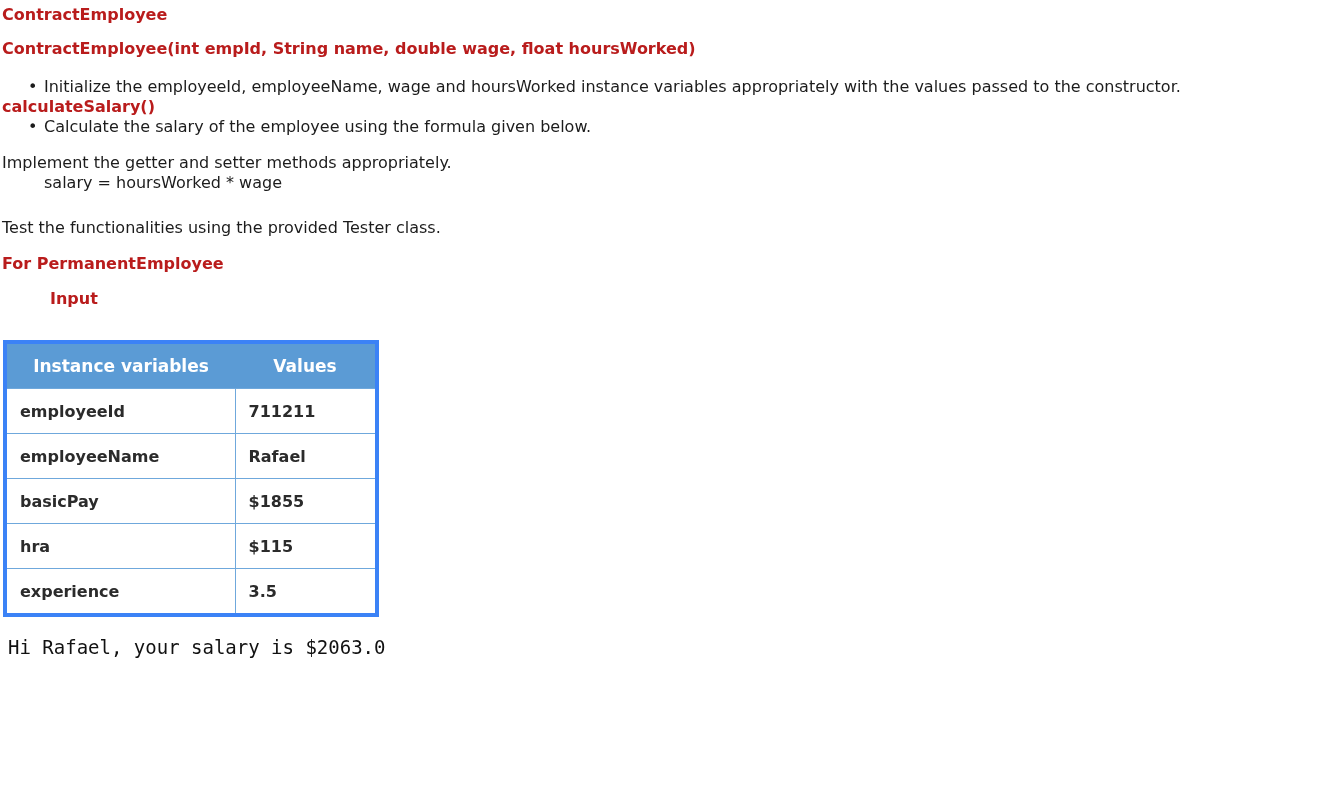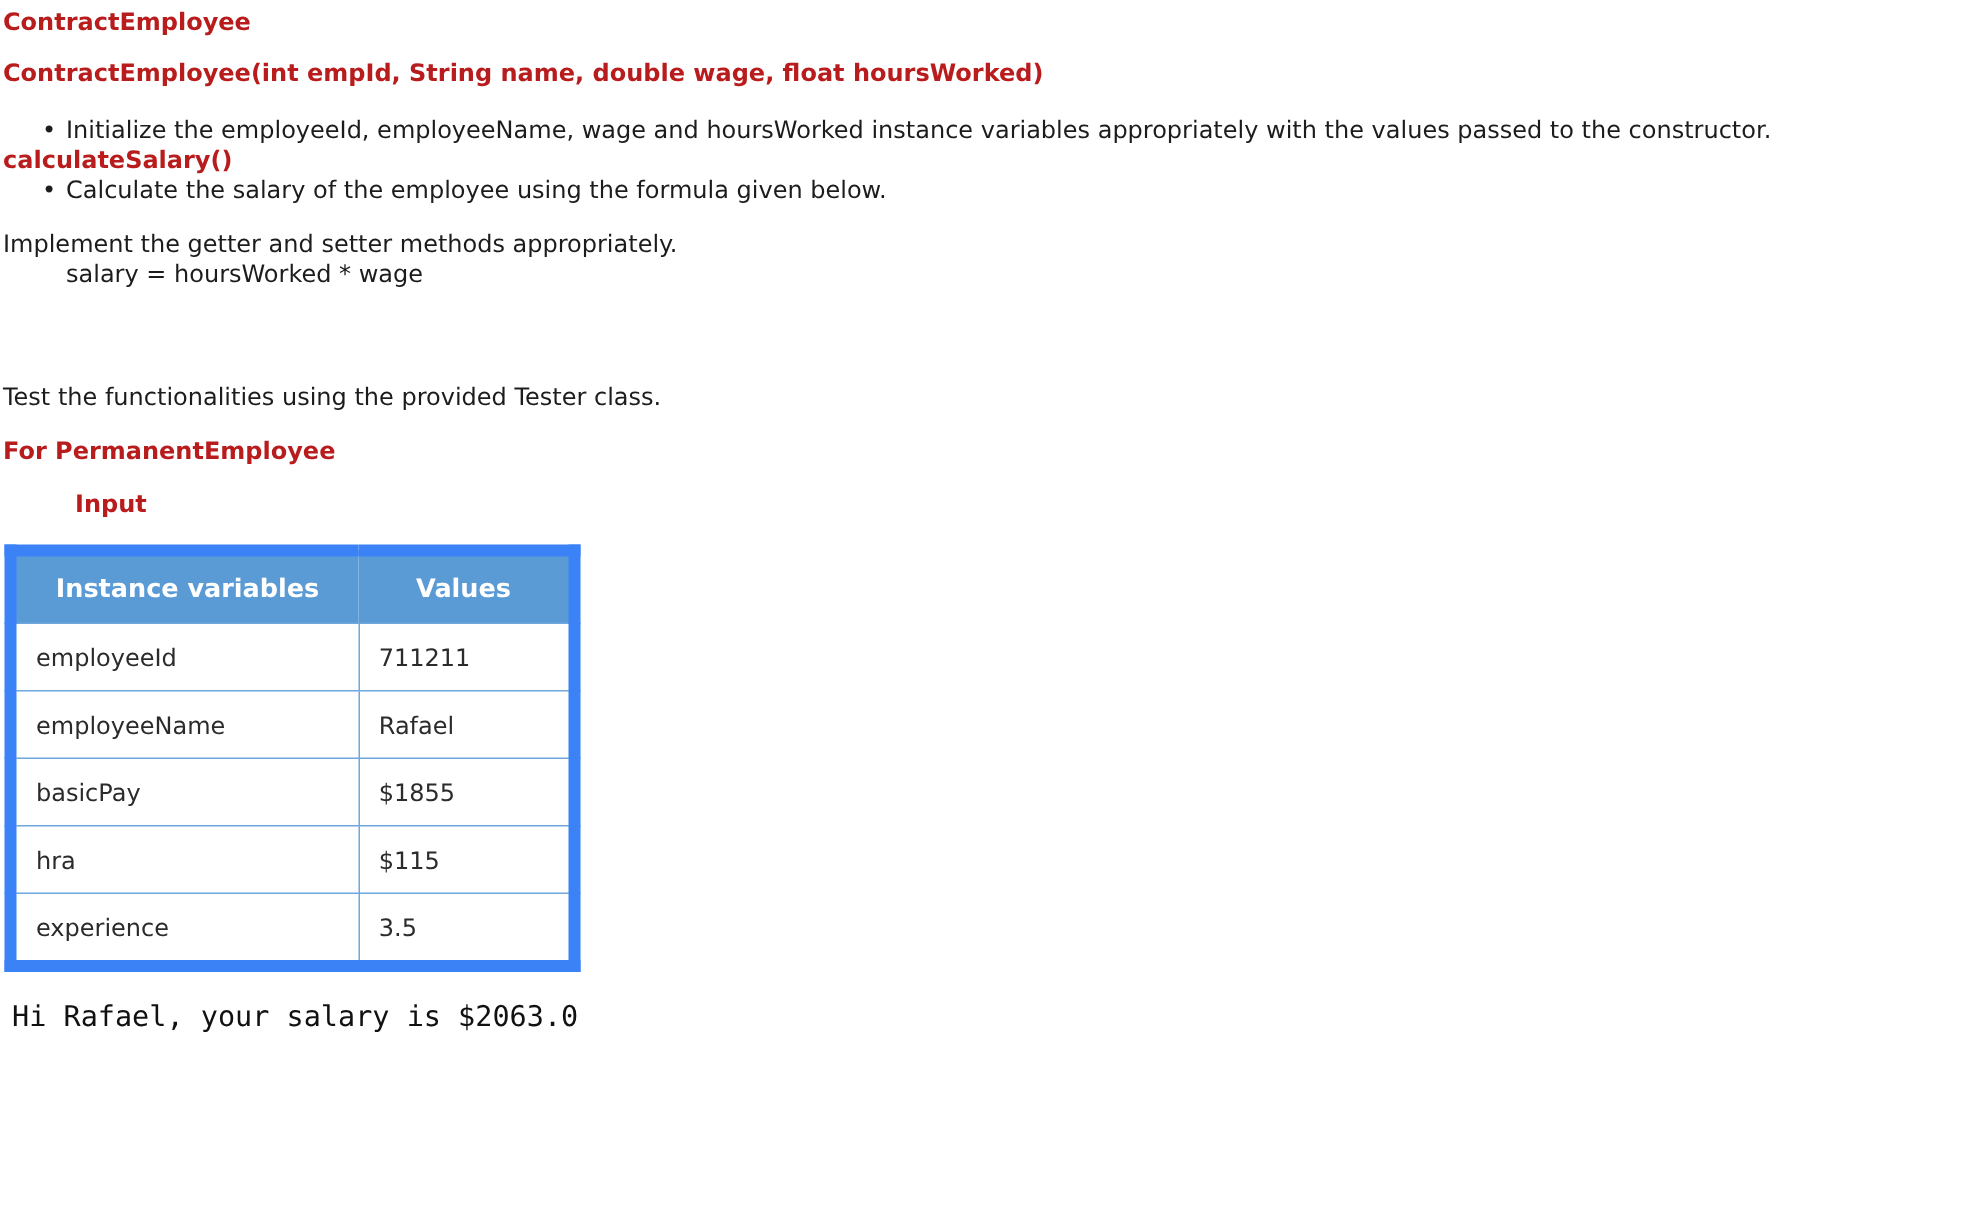--- a/index.html
+++ b/index.html
@@ -27,58 +27,59 @@
   .bold {
     font-weight: bold;
     color: #b91c1c;
   }
   .mt14 { margin-top: 14px; }
   .mt15 { margin-top: 15px; margin-left: 48px; }
   .mt16 { margin-top: 16px; }
   .mt17 { }
   .mt18 { margin-top: 18px; }
   .mt26 { margin-top: 26px; }
-  .mt49 { margin-top: 62px; }
+  .mt49 { margin-top: 25px; }
   .bullet {
     position: relative;
     padding-left: 42px;
   }
   .bullet::before {
     content: "\2022";
     position: absolute;
     left: 26px;
     top: 0;
   }
   .formula {
     margin-left: 42px;
   }
   table.io-table {
-    margin: 17px 0 0 1px;
+    margin: 31px 0 0 1px;
     border-collapse: collapse;
     table-layout: fixed;
     width: 368px;
-    border: 8px solid #3b82f6;
+    border: 4px solid #3b82f6;
     font-size: 16px;
   }
   table.io-table th {
     background: #5b9bd5;
     color: #ffffff;
     font-weight: bold;
     font-size: 17px;
     height: 44px;
     text-align: center;
     padding: 0;
   }
   table.io-table td {
     border: 1px solid #6fa8dc;
     height: 44px;
     padding: 0 0 0 13px;
     color: #2b2b2b;
     vertical-align: middle;
     text-align: left;
+    font-weight: bold;
   }
   .col-vars { width: 228px; }
   .col-vals { width: 140px; }
   .console-line {
     margin: 18px 0 0 0;
     padding-left: 6px;
     font-family: "DejaVu Sans Mono", "Liberation Mono", monospace;
     font-size: 19px;
     line-height: 24px;
     color: #111111;

